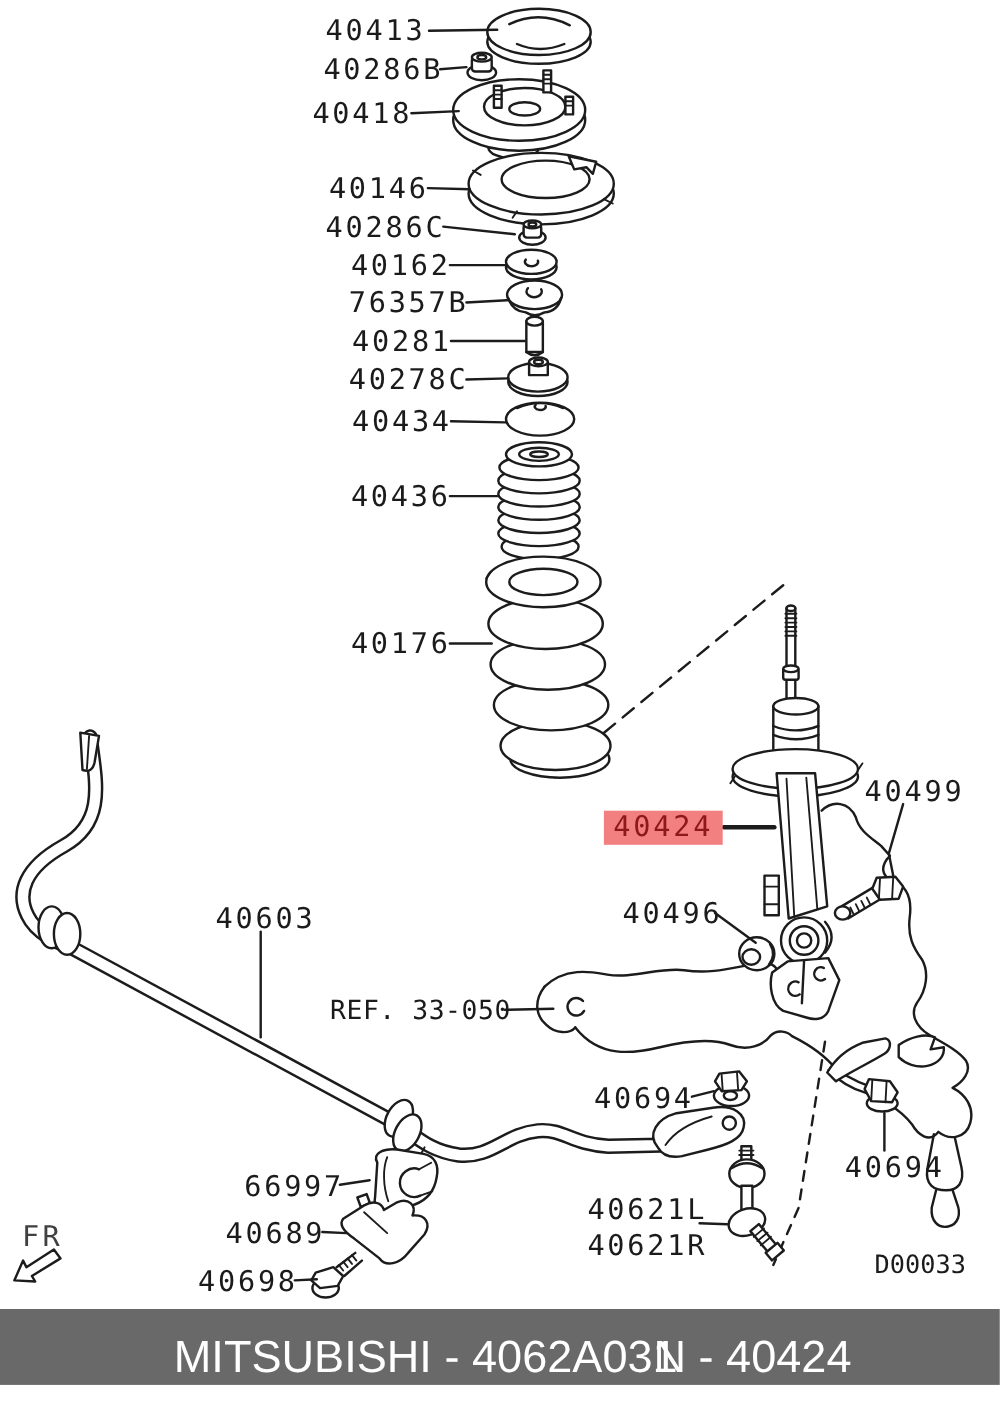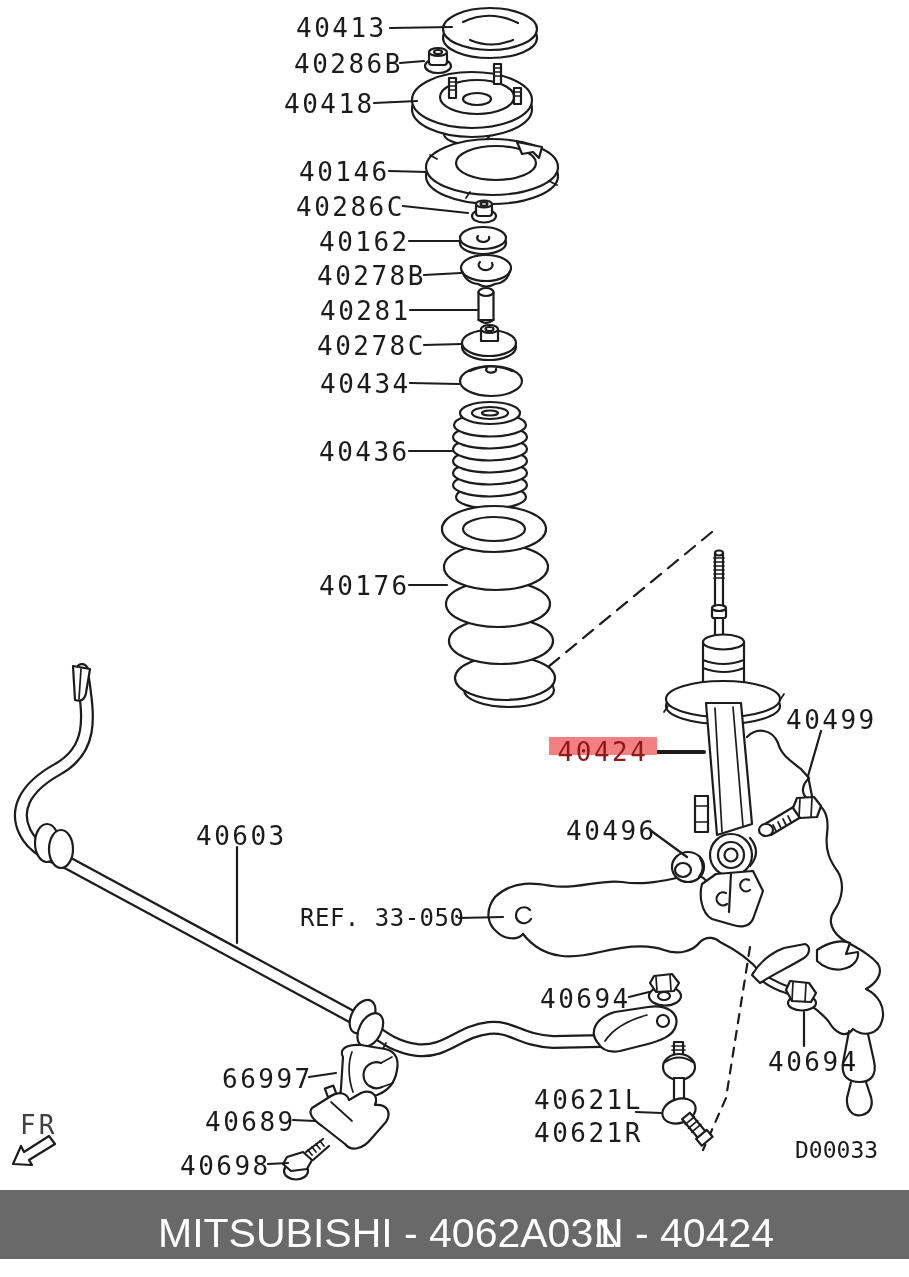--- a/index.html
+++ b/index.html
@@ -10,21 +10,21 @@
   .ln{stroke:#1c1c1c;stroke-width:2.2;fill:none;stroke-linecap:round;stroke-linejoin:round;}
   .f{fill:#ffffff;}
   .thin{stroke-width:1.7;}
   .bold{stroke-width:4;}
   .dash{stroke-dasharray:13 9;}
   .dash2{stroke-dasharray:9 8;}
   .tube-o{stroke:#1c1c1c;stroke-width:14;fill:none;}
   .tube-i{stroke:#ffffff;stroke-width:9.5;fill:none;}
   .plabel{position:absolute;font:26px/28px "DejaVu Sans Mono",monospace;letter-spacing:2.5px;
           color:#1b1b1b;white-space:nowrap;}
-  .plabel.hl{left:549px;top:737px;width:108px;height:18px;box-sizing:border-box;
+  .plabel.hl{left:549px;top:737px;width:108px;height:31px;box-sizing:border-box;
              text-align:center;padding-top:2px;line-height:27px;}
   .reflabel{position:absolute;font:24px/26px "DejaVu Sans Mono",monospace;letter-spacing:.5px;color:#1b1b1b;}
   .small-code{position:absolute;font:23px/24px "DejaVu Sans Mono",monospace;letter-spacing:0;color:#1b1b1b;}
   .fr-label{position:absolute;font:26px/26px "DejaVu Sans Mono",monospace;letter-spacing:3px;color:#404040;}
   #footer{position:absolute;left:0;top:1190px;width:909px;height:69px;background:#696969;color:#fff;}
   #footer span{position:absolute;top:20px;font:41px/46px "Liberation Sans",sans-serif;white-space:nowrap;}
   #footer .fleft{left:158px;}
   #footer .fright{left:594px;}
 </style>
 </head>
@@ -300,21 +300,21 @@
     </g>
   </g>
 </svg>
 
 <div class="plabel" style="left:296px;top:14px">40413</div>
 <div class="plabel" style="left:294px;top:50px">40286B</div>
 <div class="plabel" style="left:284px;top:90px">40418</div>
 <div class="plabel" style="left:299px;top:158px">40146</div>
 <div class="plabel" style="left:296px;top:193px">40286C</div>
 <div class="plabel" style="left:319px;top:228px">40162</div>
-<div class="plabel" style="left:317px;top:262px">40278B</div>
+<div class="plabel" style="left:317px;top:262px">76357B</div>
 <div class="plabel" style="left:320px;top:297px">40281</div>
 <div class="plabel" style="left:317px;top:332px">40278C</div>
 <div class="plabel" style="left:320px;top:370px">40434</div>
 <div class="plabel" style="left:319px;top:438px">40436</div>
 <div class="plabel" style="left:319px;top:572px">40176</div>
 
 <div class="plabel hl" style="background: rgb(242, 128, 128); color: rgb(143, 24, 24);">40424</div>
 
 <div class="plabel" style="left:786px;top:706px">40499</div>
 <div class="plabel" style="left:196px;top:822px">40603</div>

